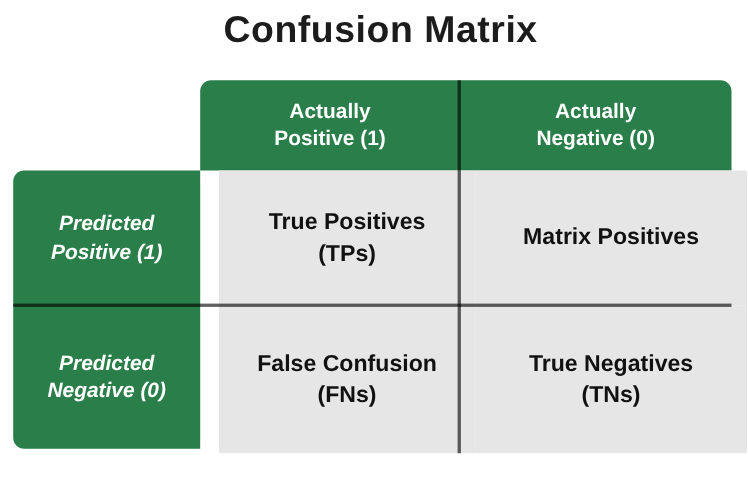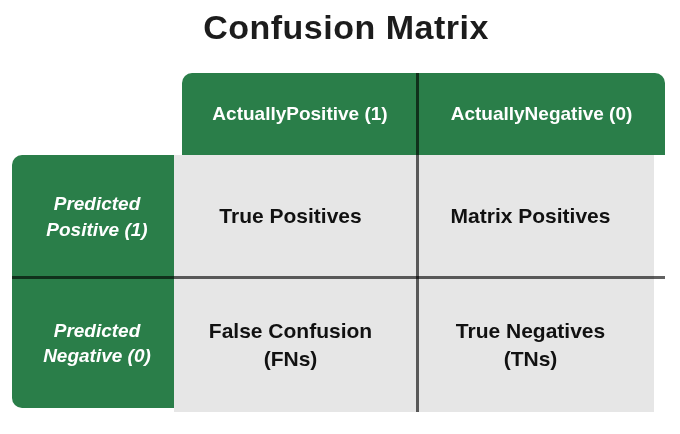--- a/index.html
+++ b/index.html
@@ -33,21 +33,21 @@
   .table { position: absolute; left: 12px; top: 73px; width: 653px; height: 339px; }
 
   
   .col-headers {
     position: absolute; left: 170px; top: 0; width: 483px; height: 82px;
     background: var(--green);
     border-radius: 10px 10px 0 0;
     display: flex;
   }
   .col-header {
-    display: flex; flex-direction: row;
+    display: flex; flex-direction: column;
     align-items: center; justify-content: center;
     color: var(--header_text);
     font-size: 19px; font-weight: 600; line-height: 1.32;
     text-align: center;
   }
   .col-header.c1 { width: 236px; }
   .col-header.c2 { width: 247px; }
 
   
   .row-headers {
@@ -62,21 +62,21 @@
     color: var(--header_text);
     font-size: 19px; font-weight: 600; line-height: 1.32;
     text-align: center;
     font-style: italic;
   }
   .row-header.r1 { height: 123px; }
   .row-header.r2 { height: 130px; }
 
   
   .cells {
-    position: absolute; left: 162px; top: 82px;
+    position: absolute; left: 187px; top: 82px;
     display: grid;
     grid-template-columns: 233px 247px;
     grid-template-rows: 123px 134px;
   }
   .cell {
     background: var(--cell_gray);
     display: flex; flex-direction: column;
     align-items: center; justify-content: center;
     color: var(--cell_text);
     font-size: 21px; font-weight: 700; line-height: 1.35;
@@ -120,20 +120,21 @@
       </div>
       <div class="row-header r2">
         <span>Predicted</span>
         <span>Negative (0)</span>
       </div>
     </div>
 
     <div class="cells">
       <div class="cell">
         <span>True Positives</span>
+        <span>(TPs)</span>
       </div>
       <div class="cell">
         <span>Matrix Positives</span>
       </div>
       <div class="cell">
         <span>False Confusion</span>
         <span>(FNs)</span>
       </div>
       <div class="cell">
         <span>True Negatives</span>

